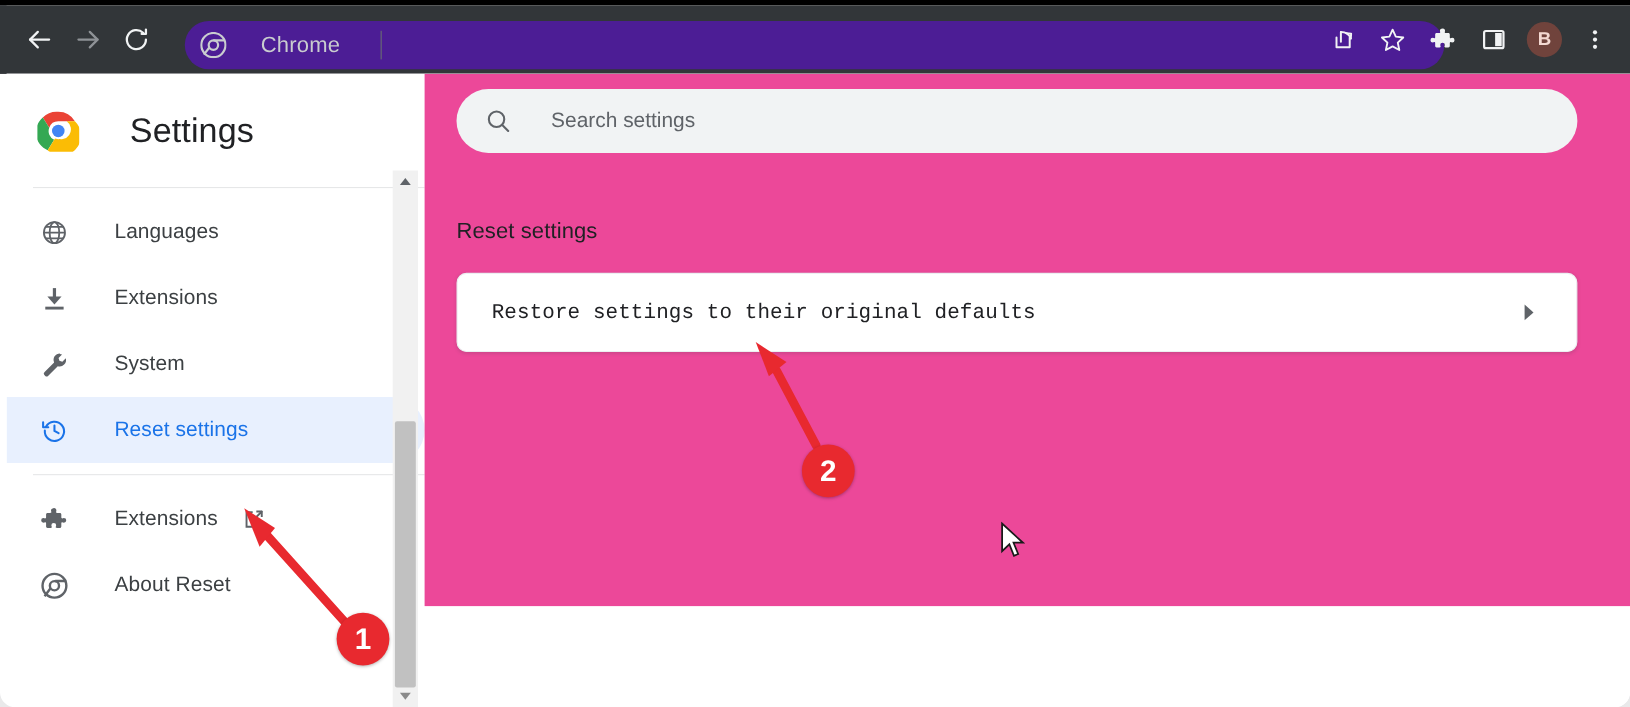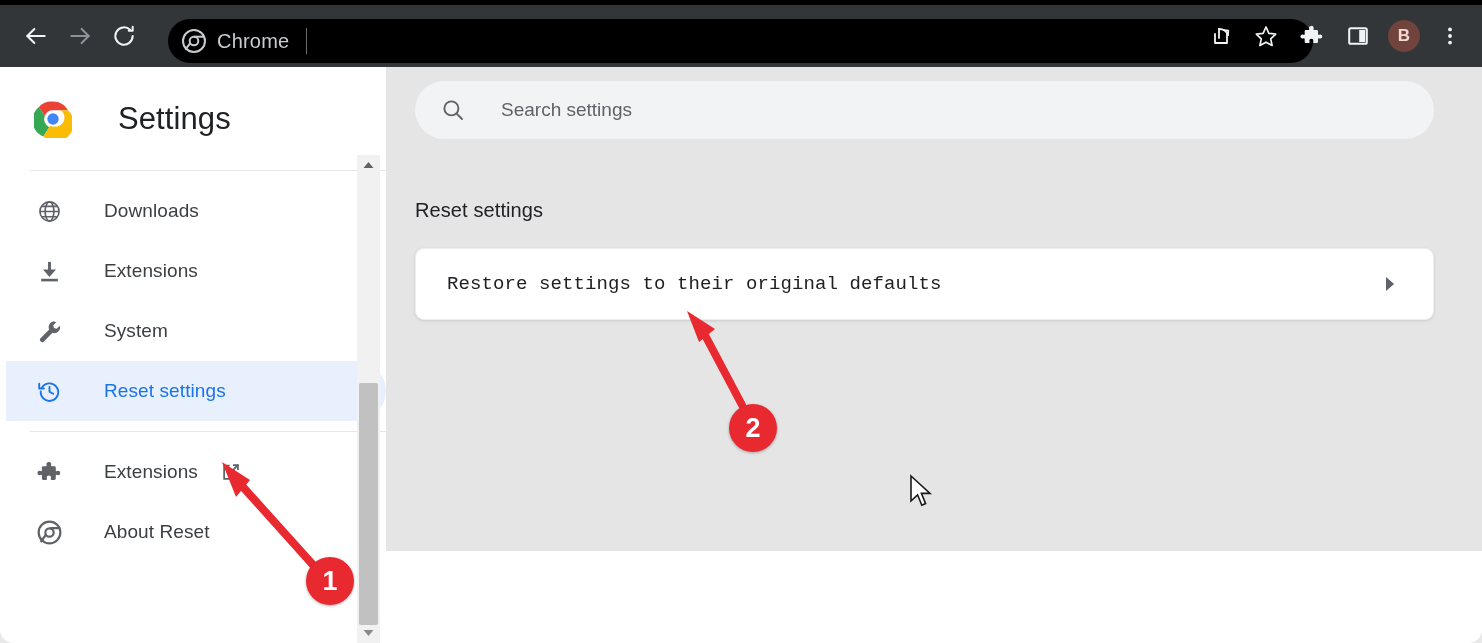--- a/index.html
+++ b/index.html
@@ -39,25 +39,26 @@
     width: 44px; height: 44px;
     display: flex; align-items: center; justify-content: center;
     border-radius: 50%;
     cursor: pointer;
     flex: 0 0 auto;
   }
   .icon-btn svg { display: block; }
   .omnibox {
     position: absolute; left: 168px; top: 14px;
     width: 1145px; height: 44px;
-    background: #000000;
+    background: #4c1d95;
     border-radius: 22px;
     display: flex; align-items: center;
     padding-left: 14px;
     cursor: text;
+    gap: 20px;
   }
   .omni-chrome-icon { width: 24px; height: 24px; flex: 0 0 auto; margin-right: 11px; }
   .omni-label {
     color: #c9cccf; font-size: 20px; letter-spacing: .2px;
     flex: 0 0 auto;
   }
   .omni-sep {
     width: 1px; height: 26px; background: #6a6e71;
     margin: 0 17px; flex: 0 0 auto;
   }
@@ -139,21 +140,21 @@
     position: absolute; left: 2px; top: 228px;
     width: 19px; height: 242px;
     background: #c1c1c1; border-radius: 2px;
     cursor: pointer;
   }
 
   
   .main {
     position: absolute; left: 380px; top: 0;
     width: 1096px; height: 484px;
-    background: #e5e5e5;
+    background: #ec4899;
   }
   .search-wrap {
     position: absolute; left: 29px; top: 14px;
     width: 1019px; height: 58px;
     background: #f1f3f4;
     border-radius: 29px;
     display: flex; align-items: center;
     cursor: text;
   }
   .search-wrap .s-icon { margin-left: 26px; width: 24px; height: 24px; flex: 0 0 auto; }
@@ -300,21 +301,21 @@
         <div class="sb-item">
           <span class="sb-icon">
             <svg width="25" height="25" viewBox="0 0 24 24" fill="none" stroke="#5f6368" stroke-width="1.6">
               <circle cx="12" cy="12" r="9.2"></circle>
                 <ellipse cx="12" cy="12" rx="4.2" ry="9.2"></ellipse>
               <line x1="2.8" y1="12" x2="21.2" y2="12"></line>
                 <line x1="4.3" y1="7" x2="19.7" y2="7"></line>
                 <line x1="4.3" y1="17" x2="19.7" y2="17"></line>
             </svg>
           </span>
-          <span class="sb-label">Downloads</span>
+          <span class="sb-label">Languages</span>
         </div>
         <div class="sb-item">
           <span class="sb-icon">
             <svg width="25" height="25" viewBox="0 0 24 24" fill="#5f6368">
               <rect x="10.6" y="2.8" width="2.8" height="10"></rect>
               <polygon points="12,17.2 5.8,10.2 18.2,10.2"></polygon>
               <rect x="4" y="19" width="16" height="2.5"></rect>
             </svg>
           </span>
           <span class="sb-label">Extensions</span>

